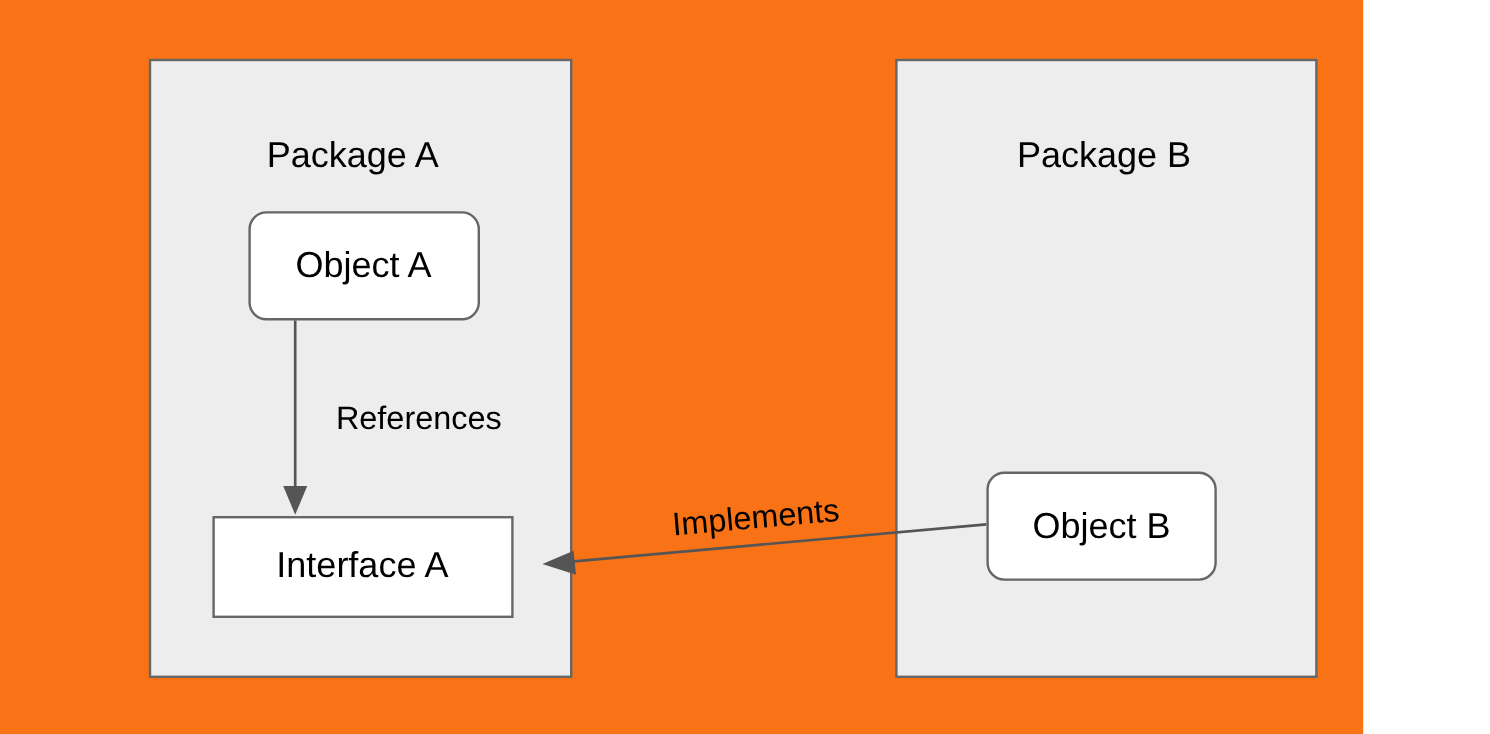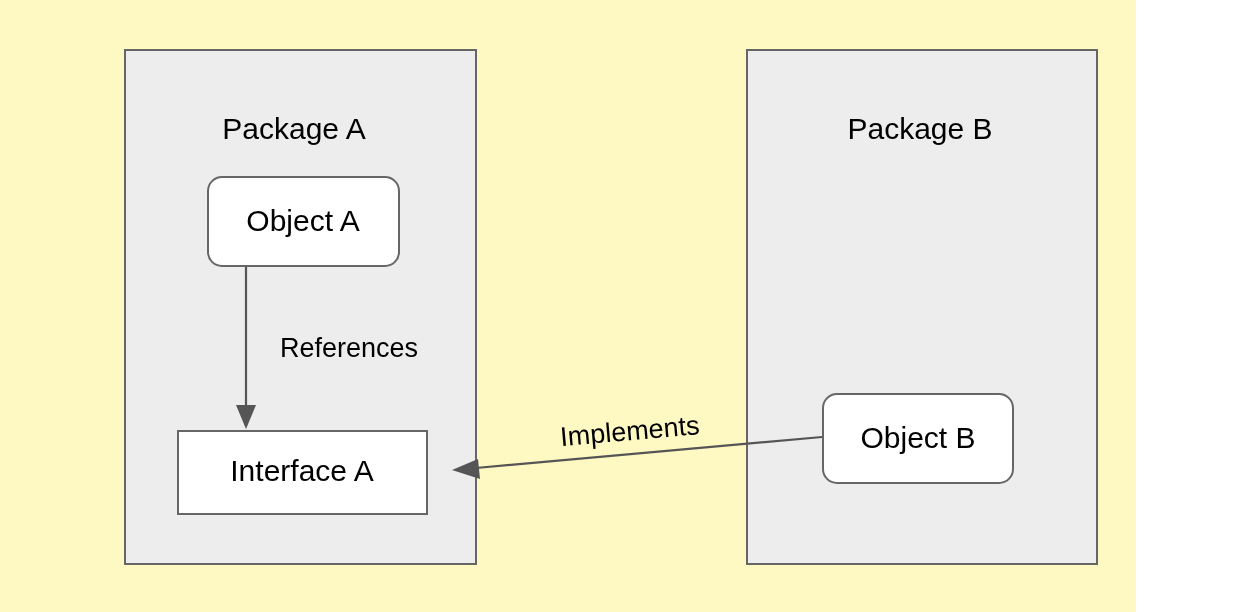--- a/index.html
+++ b/index.html
@@ -4,21 +4,21 @@
 <style>
   html, body {
     margin: 0;
     padding: 0;
     background: #ffffff;
   }
   #canvas {
     position: relative;
     width: 1136px;
     height: 612px;
-    background: #fef9c3;
+    background: #f97316;
     overflow: hidden;
     font-family: "Liberation Sans", sans-serif;
   }
   #diagram-svg {
     position: absolute;
     left: 0;
     top: 0;
     width: 1242px;
     height: 612px;
   }

